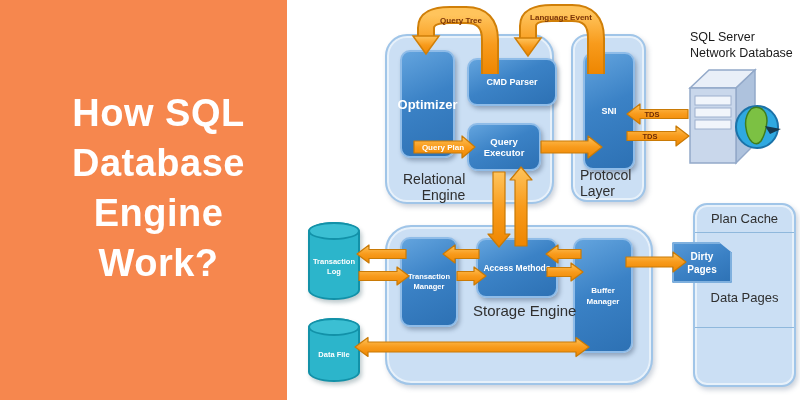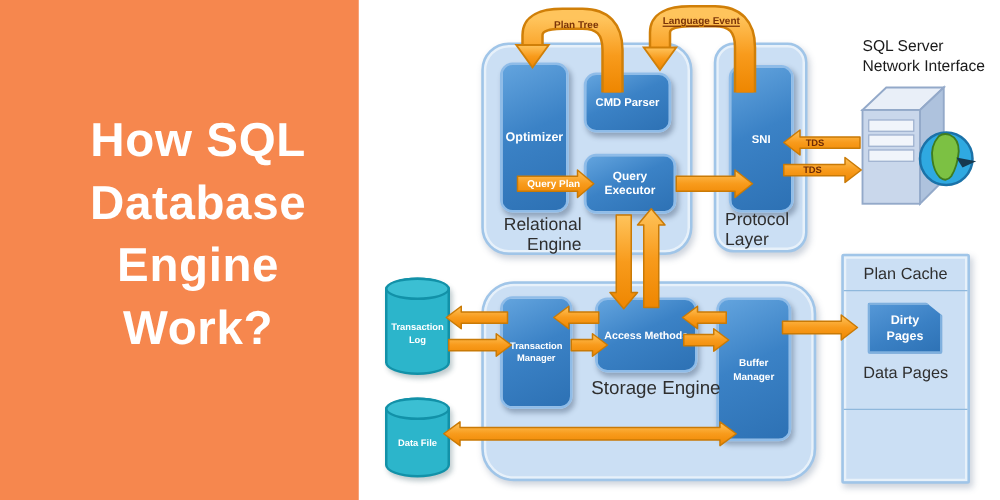--- a/index.html
+++ b/index.html
@@ -31,43 +31,43 @@
 
   
   .container{
     background:var(--container-blue);
     border:2px solid var(--container-border);
     box-shadow:2px 3px 5px rgba(90,110,140,0.30), inset 0 0 0 2px rgba(255,255,255,0.55);
   }
   .relational{left:385px;top:34px;width:169px;height:170px;border-radius:22px;}
   .protocol{left:571px;top:34px;width:75px;height:168px;border-radius:16px;}
   .storage{left:385px;top:225px;width:268px;height:160px;border-radius:26px;}
-  .bpool{left:673px;top:203px;width:103px;height:184px;border-radius:2px;}
+  .bpool{left:693px;top:203px;width:103px;height:184px;border-radius:14px;}
   .bpool-divider{position:absolute;left:0;width:100%;height:0;border-top:1.5px solid #8FB8DC;}
   .divider-1{top:27px;} .divider-2{top:122px;}
 
   
   .bluebox{
     background:linear-gradient(155deg,#63A4DE 0%,#3B82C6 45%,#2D71B4 100%);
     border:2px solid var(--box-border);
     border-radius:10px;
     box-shadow:2px 3px 4px rgba(40,60,90,0.35);
     color:#FFFFFF;font-weight:700;text-align:center;
     display:flex;align-items:center;justify-content:center;
     white-space:pre-line;
   }
-  .optimizer{left:400px;top:50px;width:55px;height:120px;font-size:10px;}
-  .cmd-parser{left:467px;top:58px;width:70px;height:48px;font-size:9px;}
+  .optimizer{left:400px;top:50px;width:55px;height:108px;font-size:13px;}
+  .cmd-parser{left:467px;top:58px;width:90px;height:48px;font-size:9px;}
   .query-executor{left:467px;top:123px;width:74px;height:48px;font-size:9.5px;}
   .sni{left:583px;top:52px;width:52px;height:118px;font-size:9px;}
   .t-manager{left:400px;top:237px;width:58px;height:90px;font-size:7.5px;line-height:10px;}
   .a-methods{left:476px;top:238px;width:82px;height:60px;font-size:8.5px;}
   .b-manager{left:573px;top:238px;width:60px;height:115px;font-size:8px;line-height:11px;}
   .dirty{
-    left:694px;top:242px;width:60px;height:41px;font-size:10px;line-height:13px;
+    left:672px;top:242px;width:60px;height:41px;font-size:10px;line-height:13px;
     background:linear-gradient(155deg,#5799D8 0%,#3A80C4 55%,#2D71B4 100%);
     border:none;border-radius:2px;
     clip-path:polygon(0 0,78% 0,100% 26%,100% 100%,0 100%);
     box-shadow:none;outline:2px solid #7FB0DE;outline-offset:-2px;
   }
 
   
   .zone-label{color:var(--label-dark);font-size:14px;line-height:16px;white-space:pre-line;}
   .rel-label{left:403px;top:171px;text-align:right;}
   .proto-label{left:580px;top:167px;}
@@ -95,21 +95,21 @@
 
   
   .overlay{position:absolute;left:0;top:0;width:800px;height:400px;pointer-events:none;}
 
   
   .arrow-label{
     position:absolute;transform:translate(-50%,-50%);
     font-size:8px;font-weight:700;color:var(--arc-label);white-space:nowrap;
   }
   .lbl-query-tree{left:461px;top:20px;}
-  .lbl-language-event{left:561px;top:17px;text-decoration:underline;}
+  .lbl-language-event{left:561px;top:17px;}
   .lbl-tds-top{left:652px;top:114px;font-size:7.5px;color:#6E2B05;}
   .lbl-tds-bottom{left:650px;top:136px;font-size:7.5px;color:#6E2B05;}
   .lbl-query-plan{left:443px;top:147px;color:#FFFFFF;}
 </style>
 </head>
 <body>
 
 <div class="abs left-panel">
   <div class="panel-title">How SQL
 Database
@@ -138,21 +138,21 @@
 Manager</div>
 <div class="abs bluebox dirty">Dirty
 Pages</div>
 
 <div class="abs zone-label rel-label">Relational
 Engine</div>
 <div class="abs zone-label proto-label">Protocol
 Layer</div>
 <div class="abs zone-label storage-label">Storage Engine</div>
 <div class="abs server-label">SQL Server
-Network Interface</div>
+Network Database</div>
 
 <div class="abs cylinder t-log">
   <div class="lid"></div>
   <span>Transaction
 Log</span>
 </div>
 <div class="abs cylinder d-file">
   <div class="lid"></div>
   <span>Data File</span>
 </div>
@@ -218,17 +218,17 @@
     <polygon points="546,254 558,245 558,249.5 581,249.5 581,258.5 558,258.5 558,263"></polygon>
 
     <polygon points="583,272 571,263 571,267.5 547,267.5 547,276.5 571,276.5 571,281"></polygon>
 
     <polygon points="686,262 673,252 673,257 626,257 626,267 673,267 673,272"></polygon>
 
     <polygon points="355,347 368,337.5 368,342 576,342 576,337.5 589,347 576,356.5 576,352 368,352 368,356.5"></polygon>
   </g>
 </svg>
 
-<div class="arrow-label lbl-query-tree">Plan Tree</div>
+<div class="arrow-label lbl-query-tree">Query Tree</div>
 <div class="arrow-label lbl-language-event">Language Event</div>
 <div class="arrow-label lbl-tds-top">TDS</div>
 <div class="arrow-label lbl-tds-bottom">TDS</div>
 <div class="arrow-label lbl-query-plan">Query Plan</div>
 
 </body></html>

